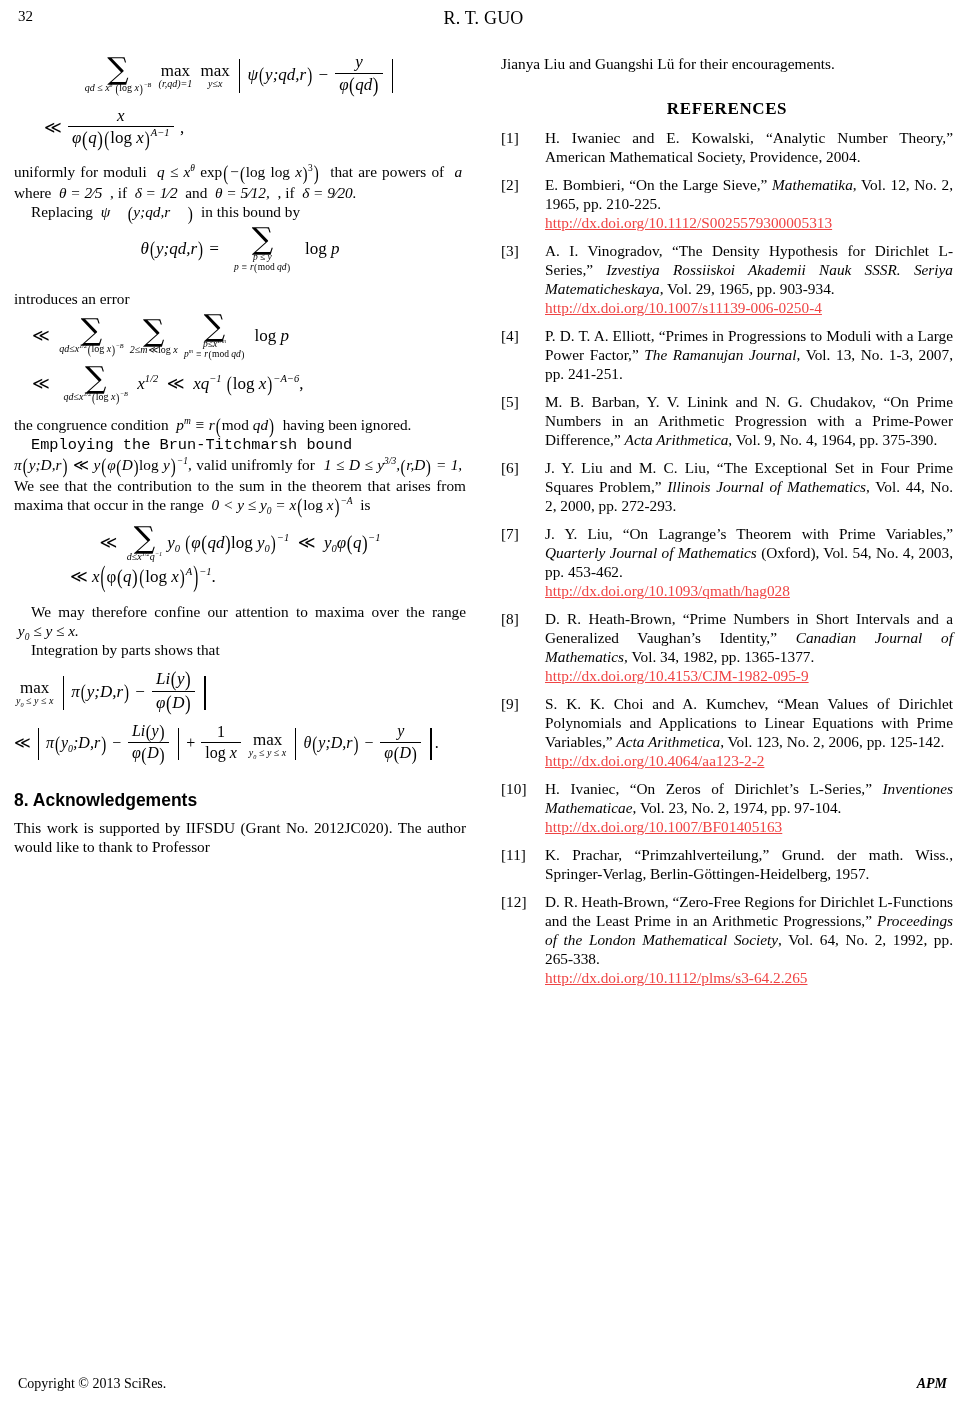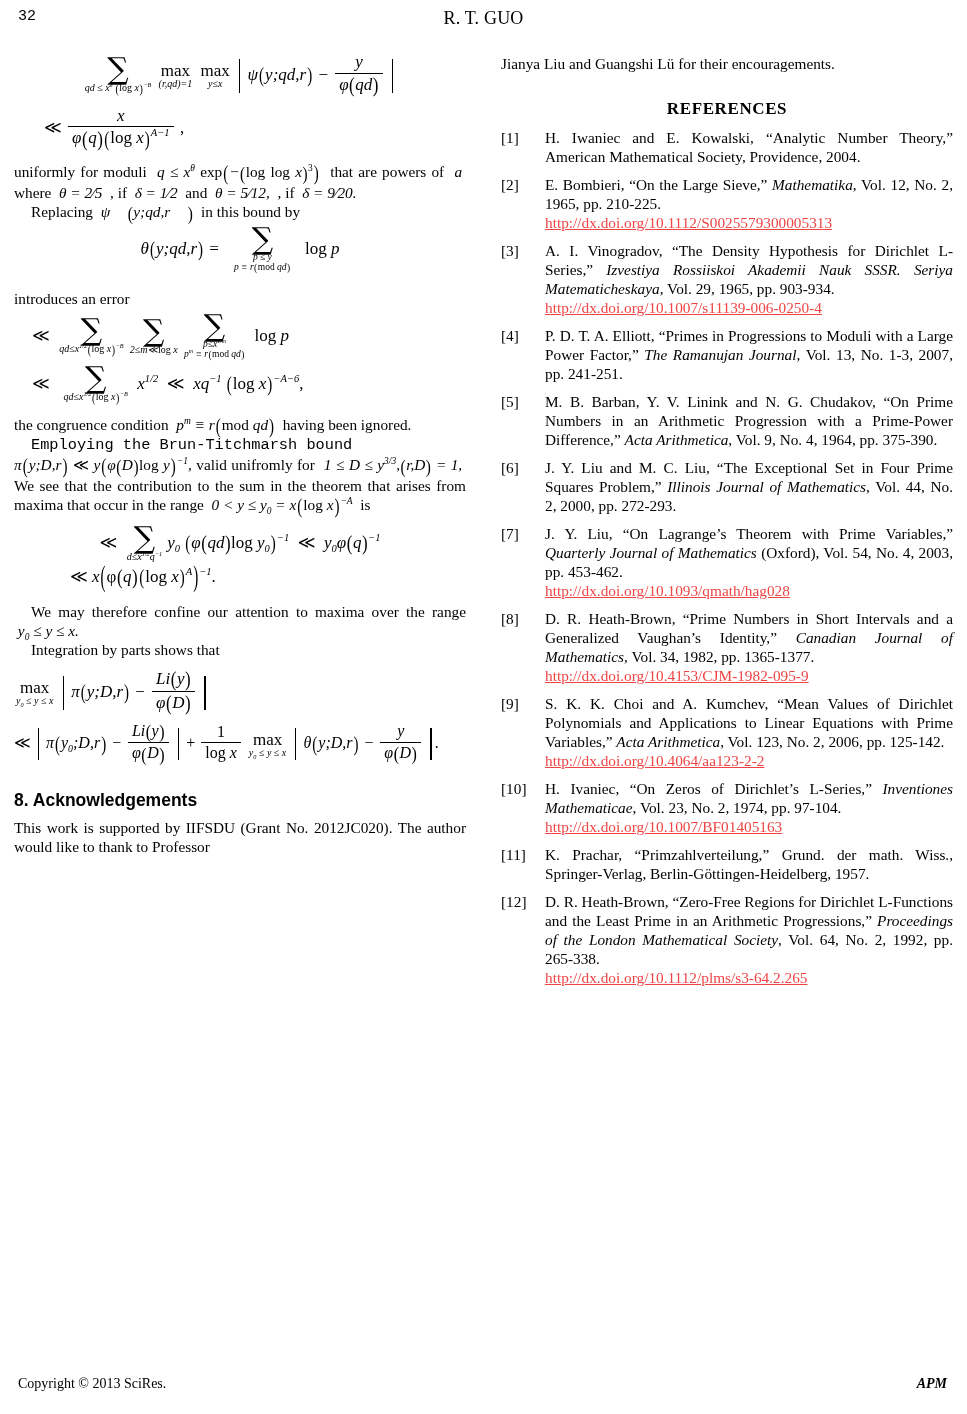--- a/index.html
+++ b/index.html
@@ -19,21 +19,20 @@
   .runhead {
     position: absolute;
     top: 8px; left: 0; right: 0;
     height: 22px;
     padding: 0 18px;
     font-size: 15px;
   }
   .runhead .folio {
     position: absolute; left: 18px; top: 0;
     font-size: 15px;
-    font-family: Liberation Mono, monospace;
   }
   .runhead .author {
     position: absolute; left: 0; right: 0; top: 0;
     text-align: center;
     font-size: 18px;
     letter-spacing: .2px;
   }
 
   
   .page {

